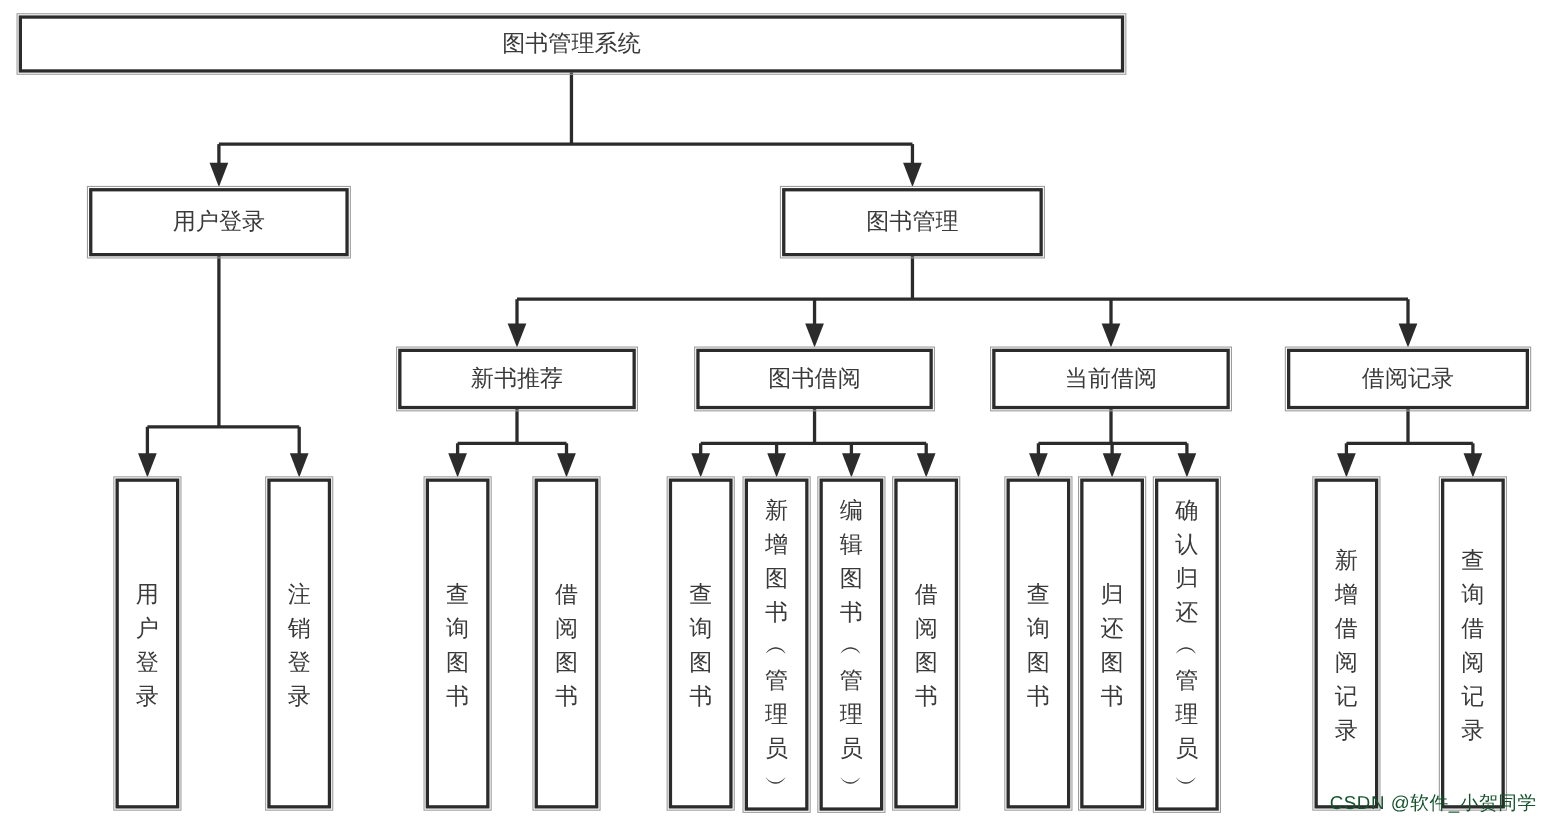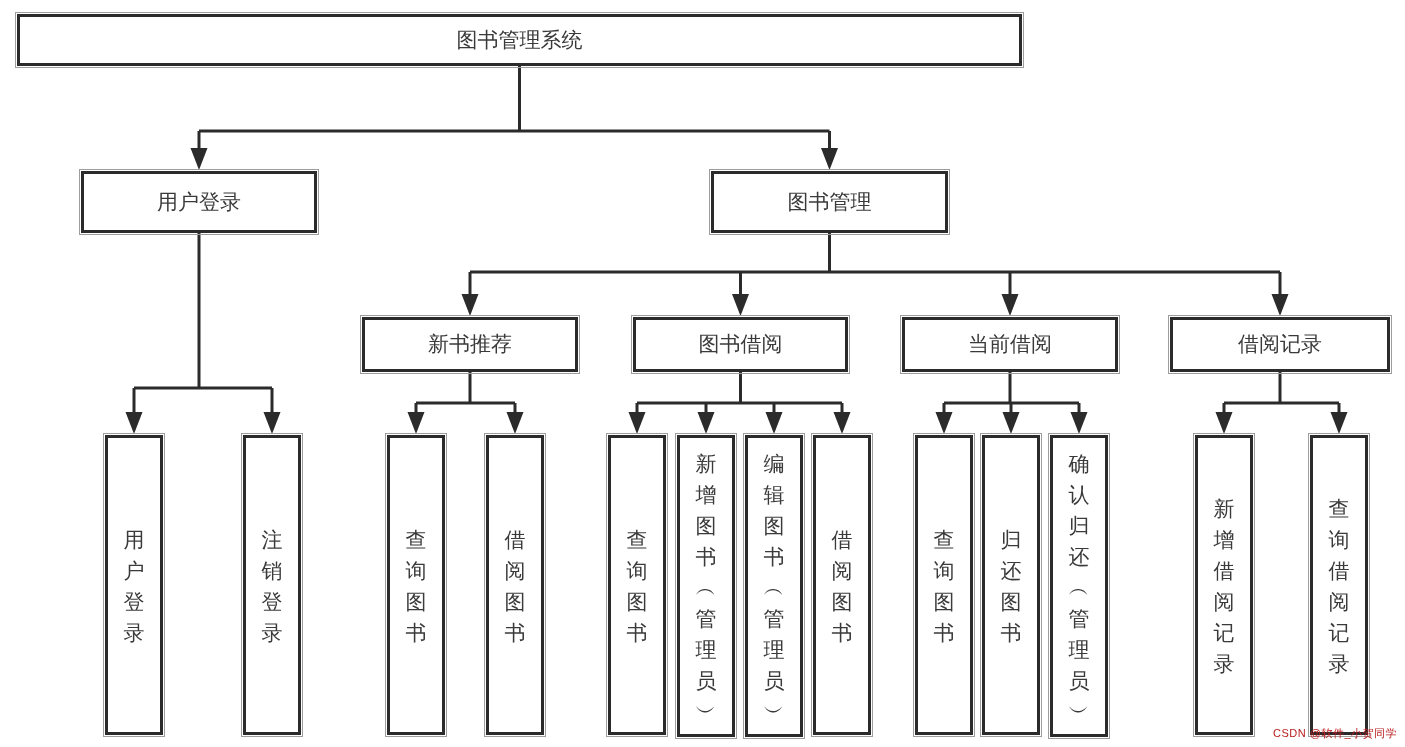--- a/index.html
+++ b/index.html
@@ -58,22 +58,22 @@
     font-family: "Liberation Sans", "DejaVu Sans", sans-serif;
     font-size: 21px;
     fill: #3a3a3a;
     text-anchor: middle;
   }
   .watermark-text {
     position: absolute;
     right: 8px;
     bottom: 6px;
     font-family: "Liberation Sans", "DejaVu Sans", sans-serif;
-    font-size: 11px;
-    color: #b91c1c;
+    font-size: 17px;
+    color: #14532d;
     letter-spacing: 0.5px;
     white-space: nowrap;
     user-select: none;
   }
 </style>
 </head>
 <body>
 
 <div id="diagram-root">
   <svg class="diagram-canvas" id="diagram-svg" viewBox="0 0 1405 747" xmlns="http://www.w3.org/2000/svg">

